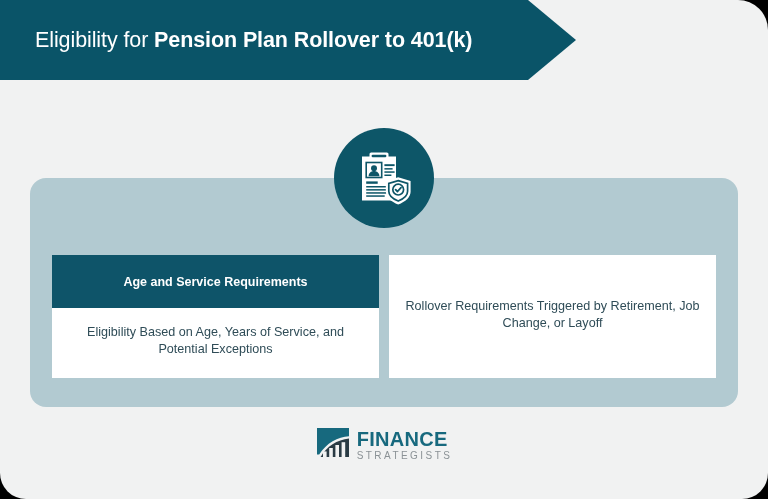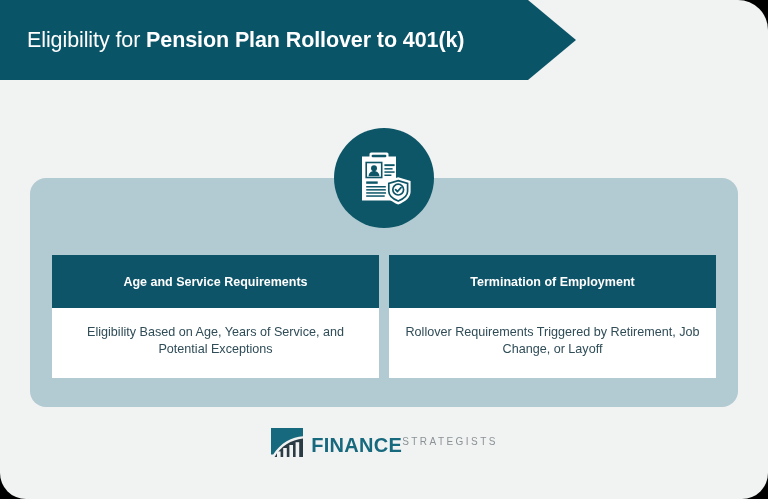--- a/index.html
+++ b/index.html
@@ -43,21 +43,21 @@
     background: #0a5468;
     -webkit-clip-path: polygon(0 0, 528px 0, 576px 40px, 528px 80px, 0 80px);
     clip-path: polygon(0 0, 528px 0, 576px 40px, 528px 80px, 0 80px);
     display: flex;
     align-items: center;
   }
   .header-title {
     color: #ffffff;
     font-size: 21.5px;
     letter-spacing: -0.1px;
-    padding-left: 27px;
+    padding-left: 35px;
     white-space: nowrap;
     font-weight: 400;
   }
   .header-title .hl-strong {
     font-weight: 700;
   }
 
   
   .inner-panel {
     position: absolute;
@@ -136,21 +136,21 @@
     top: 427px;
     width: 768px;
     display: flex;
     align-items: center;
     justify-content: center;
     gap: 7px;
   }
   .logo-mark { display: block; }
   .logo-words {
     display: flex;
-    flex-direction: row;
+    flex-direction: column;
     justify-content: space-between;
     line-height: 1;
   }
   .logo-primary {
     color: #17697e;
     font-size: 20px;
     font-weight: 700;
     letter-spacing: 0.3px;
   }
   .logo-secondary {
@@ -208,21 +208,20 @@
   </div>
 
   <div class="cards-row">
 
     <div class="info-card">
       <div class="card-header">Age and Service Requirements</div>
       <div class="card-body">Eligibility Based on Age, Years of Service, and Potential Exceptions</div>
     </div>
 
     <div class="info-card">
-      <div class="card-header">Termination of Employment</div>
       <div class="card-body">Rollover Requirements Triggered by Retirement, Job Change, or Layoff</div>
     </div>
 
 
   </div>
 
   <div class="footer-logo">
     <span class="logo-mark">
       <svg width="34" height="31" viewBox="0 0 34 31" aria-hidden="true">
 

